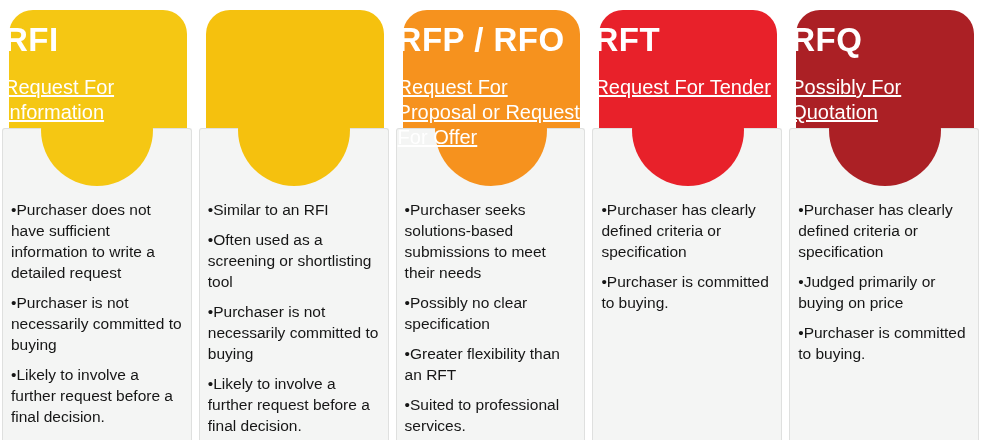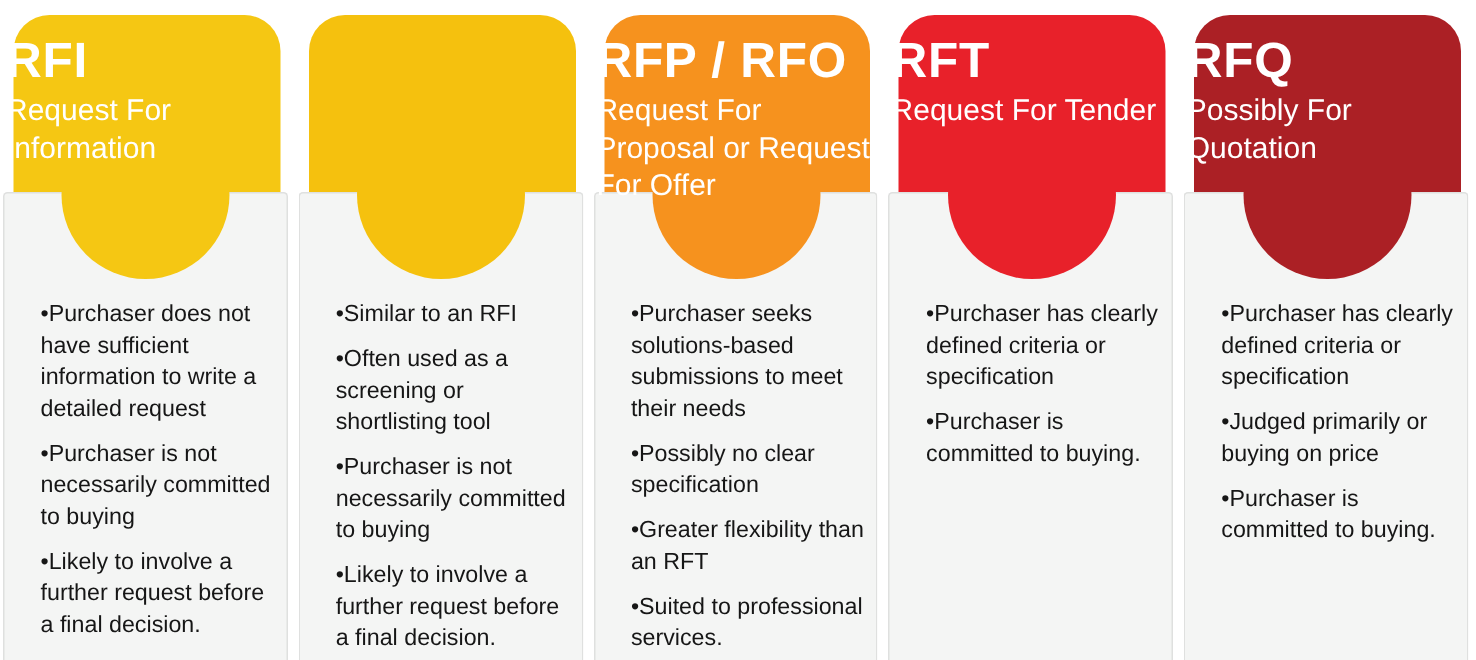--- a/index.html
+++ b/index.html
@@ -26,21 +26,21 @@
     left: 2px;
     right: 5px;
     top: 128px;
     bottom: 0;
     background: #F4F5F4;
     border: 1px solid #DFE0DF;
     border-bottom: none;
     border-radius: 3px 3px 0 0;
     z-index: 0;
     box-sizing: border-box;
-    padding: 70px 7px 0 24px;
+    padding: 70px 7px 0 8px;
   }
   .header-bulge {
     position: absolute;
     top: 74px;
     left: 50%;
     margin-left: -57px;
     width: 112px;
     height: 112px;
     border-radius: 50%;
     z-index: 1;
@@ -63,24 +63,25 @@
     color: #ffffff;
   }
   .acronym {
     font-size: 33px;
     font-weight: 700;
     line-height: 38px;
     white-space: nowrap;
     letter-spacing: 0.5px;
   }
   .subtitle {
-    margin-top: 3px;
+    margin-top: 16px;
     font-size: 20px;
     line-height: 25px;
     font-weight: 400;
+    text-decoration: underline;
   }
   .bullet {
     margin: 0 0 9px 0;
     font-size: 15.5px;
     line-height: 21px;
     color: #161616;
   }
   .bullet::before {
     content: "\2022 ";
   }

